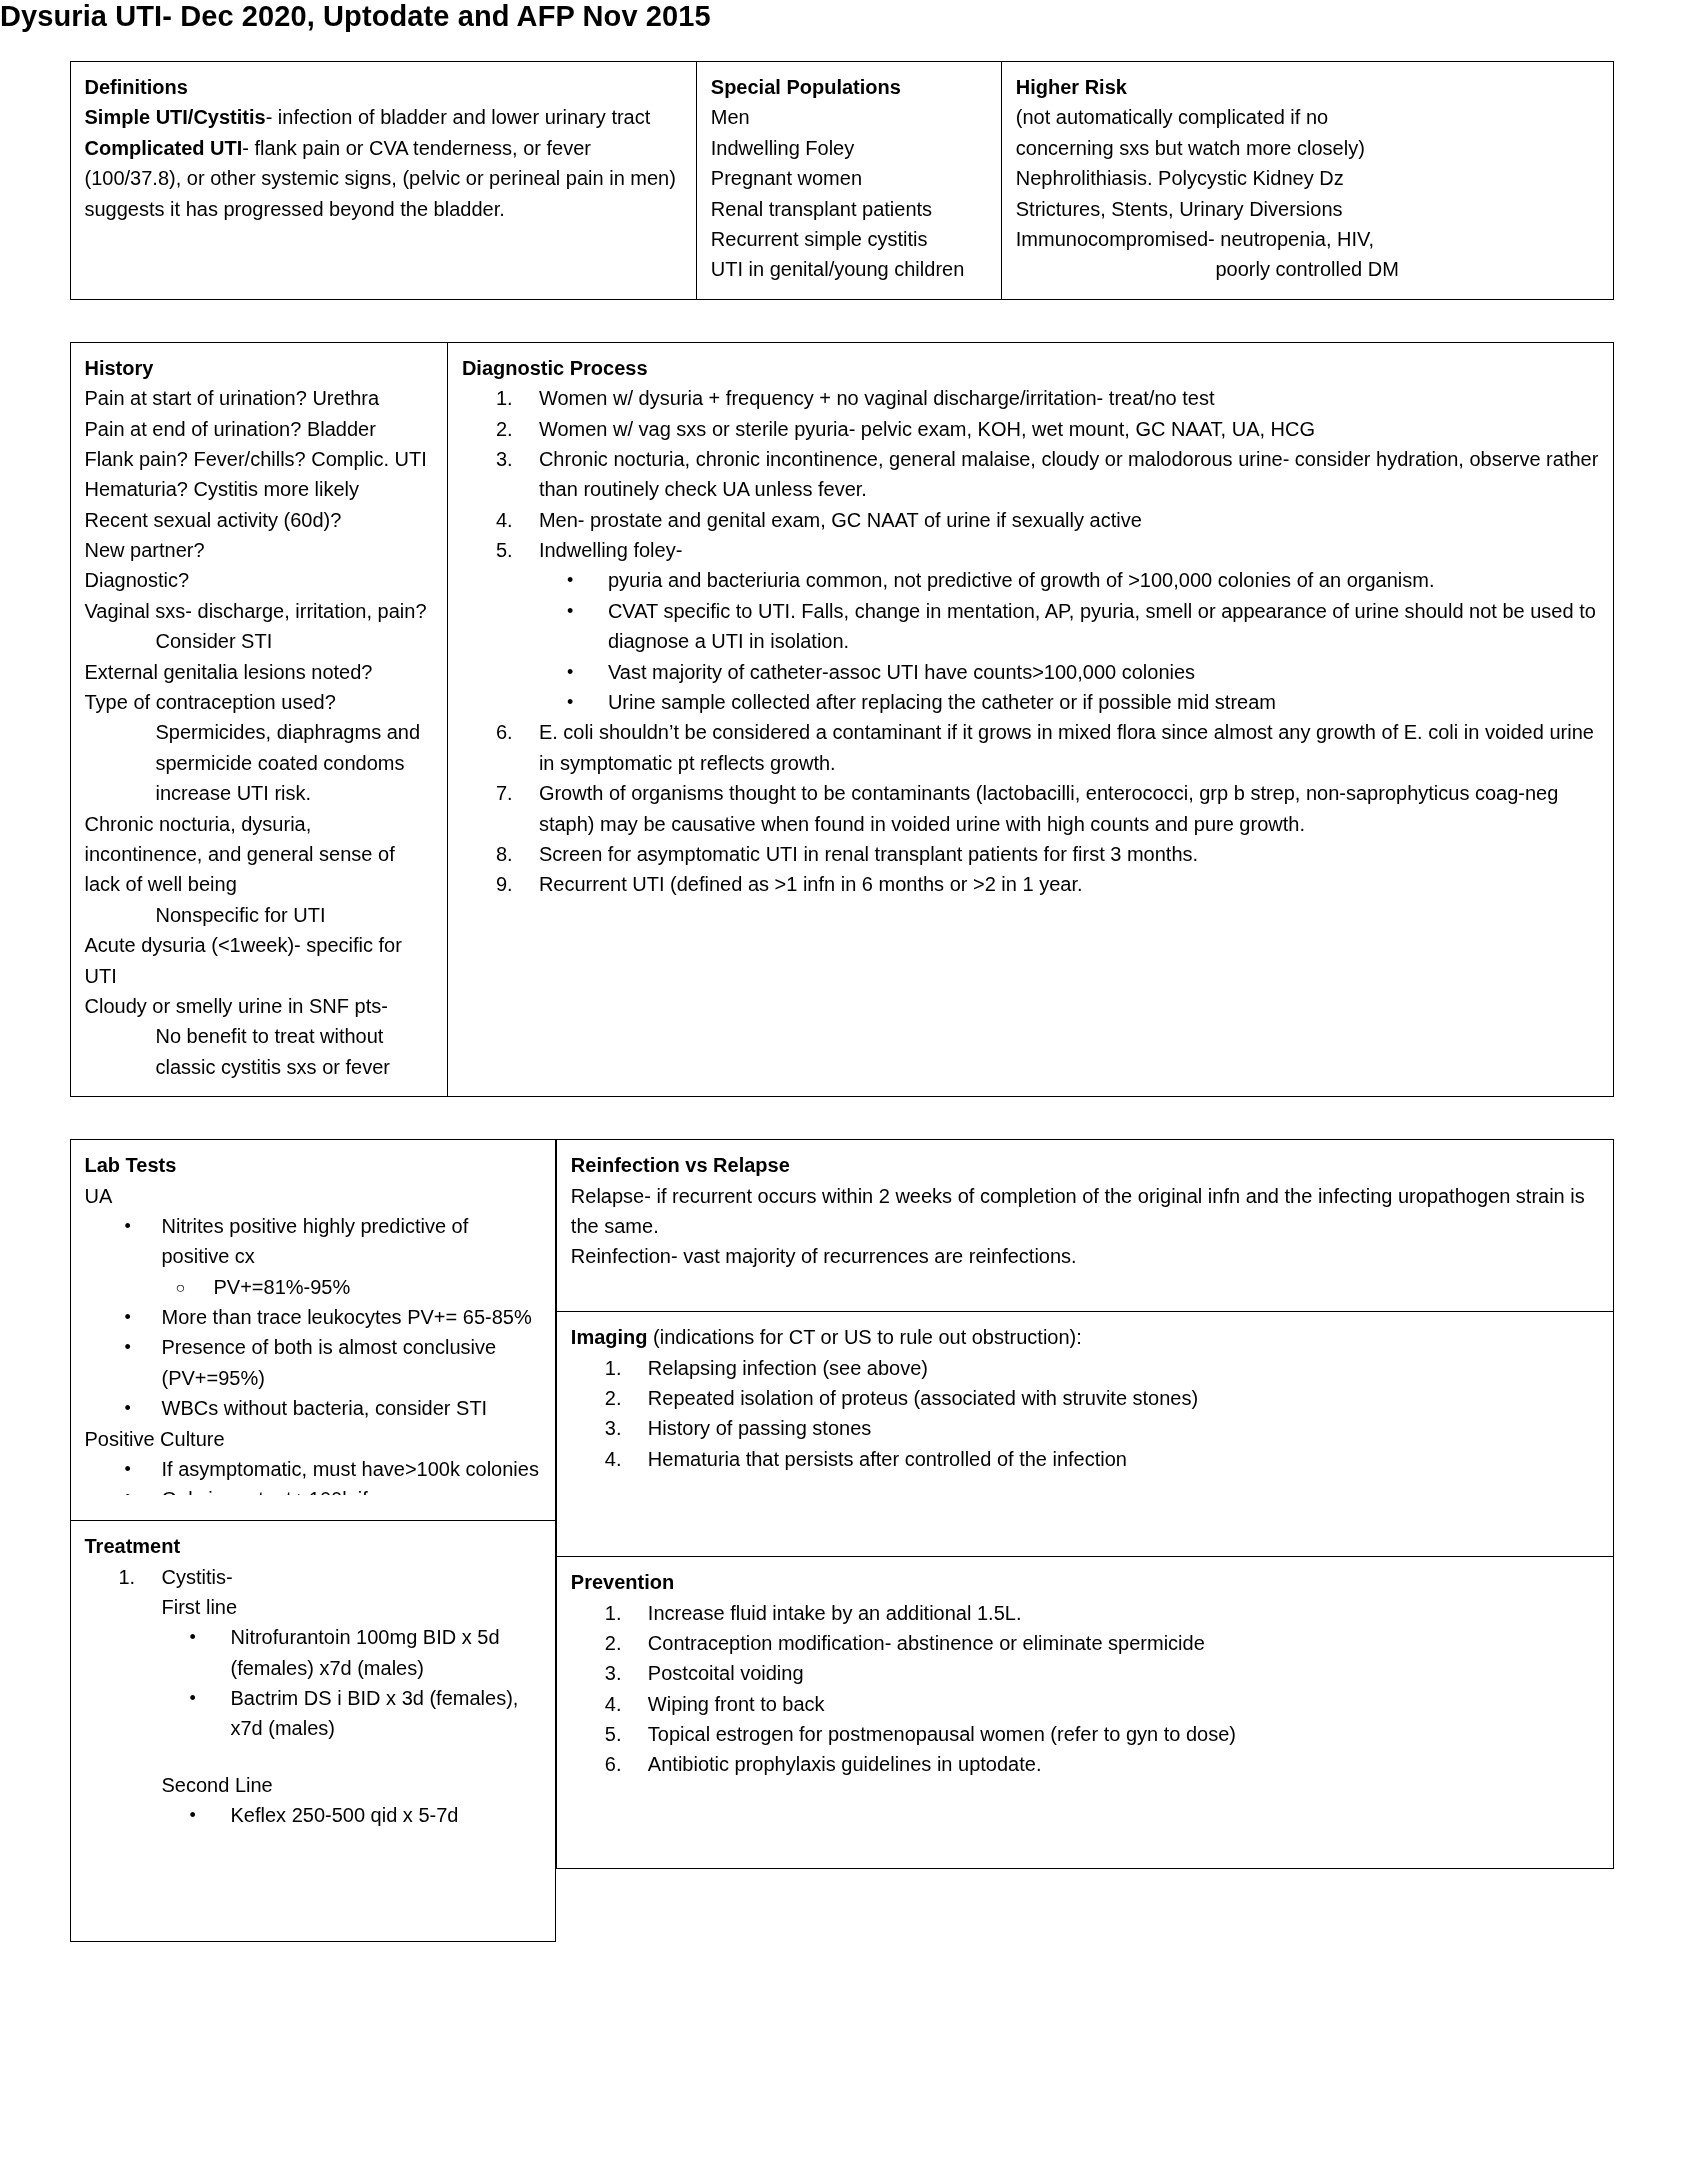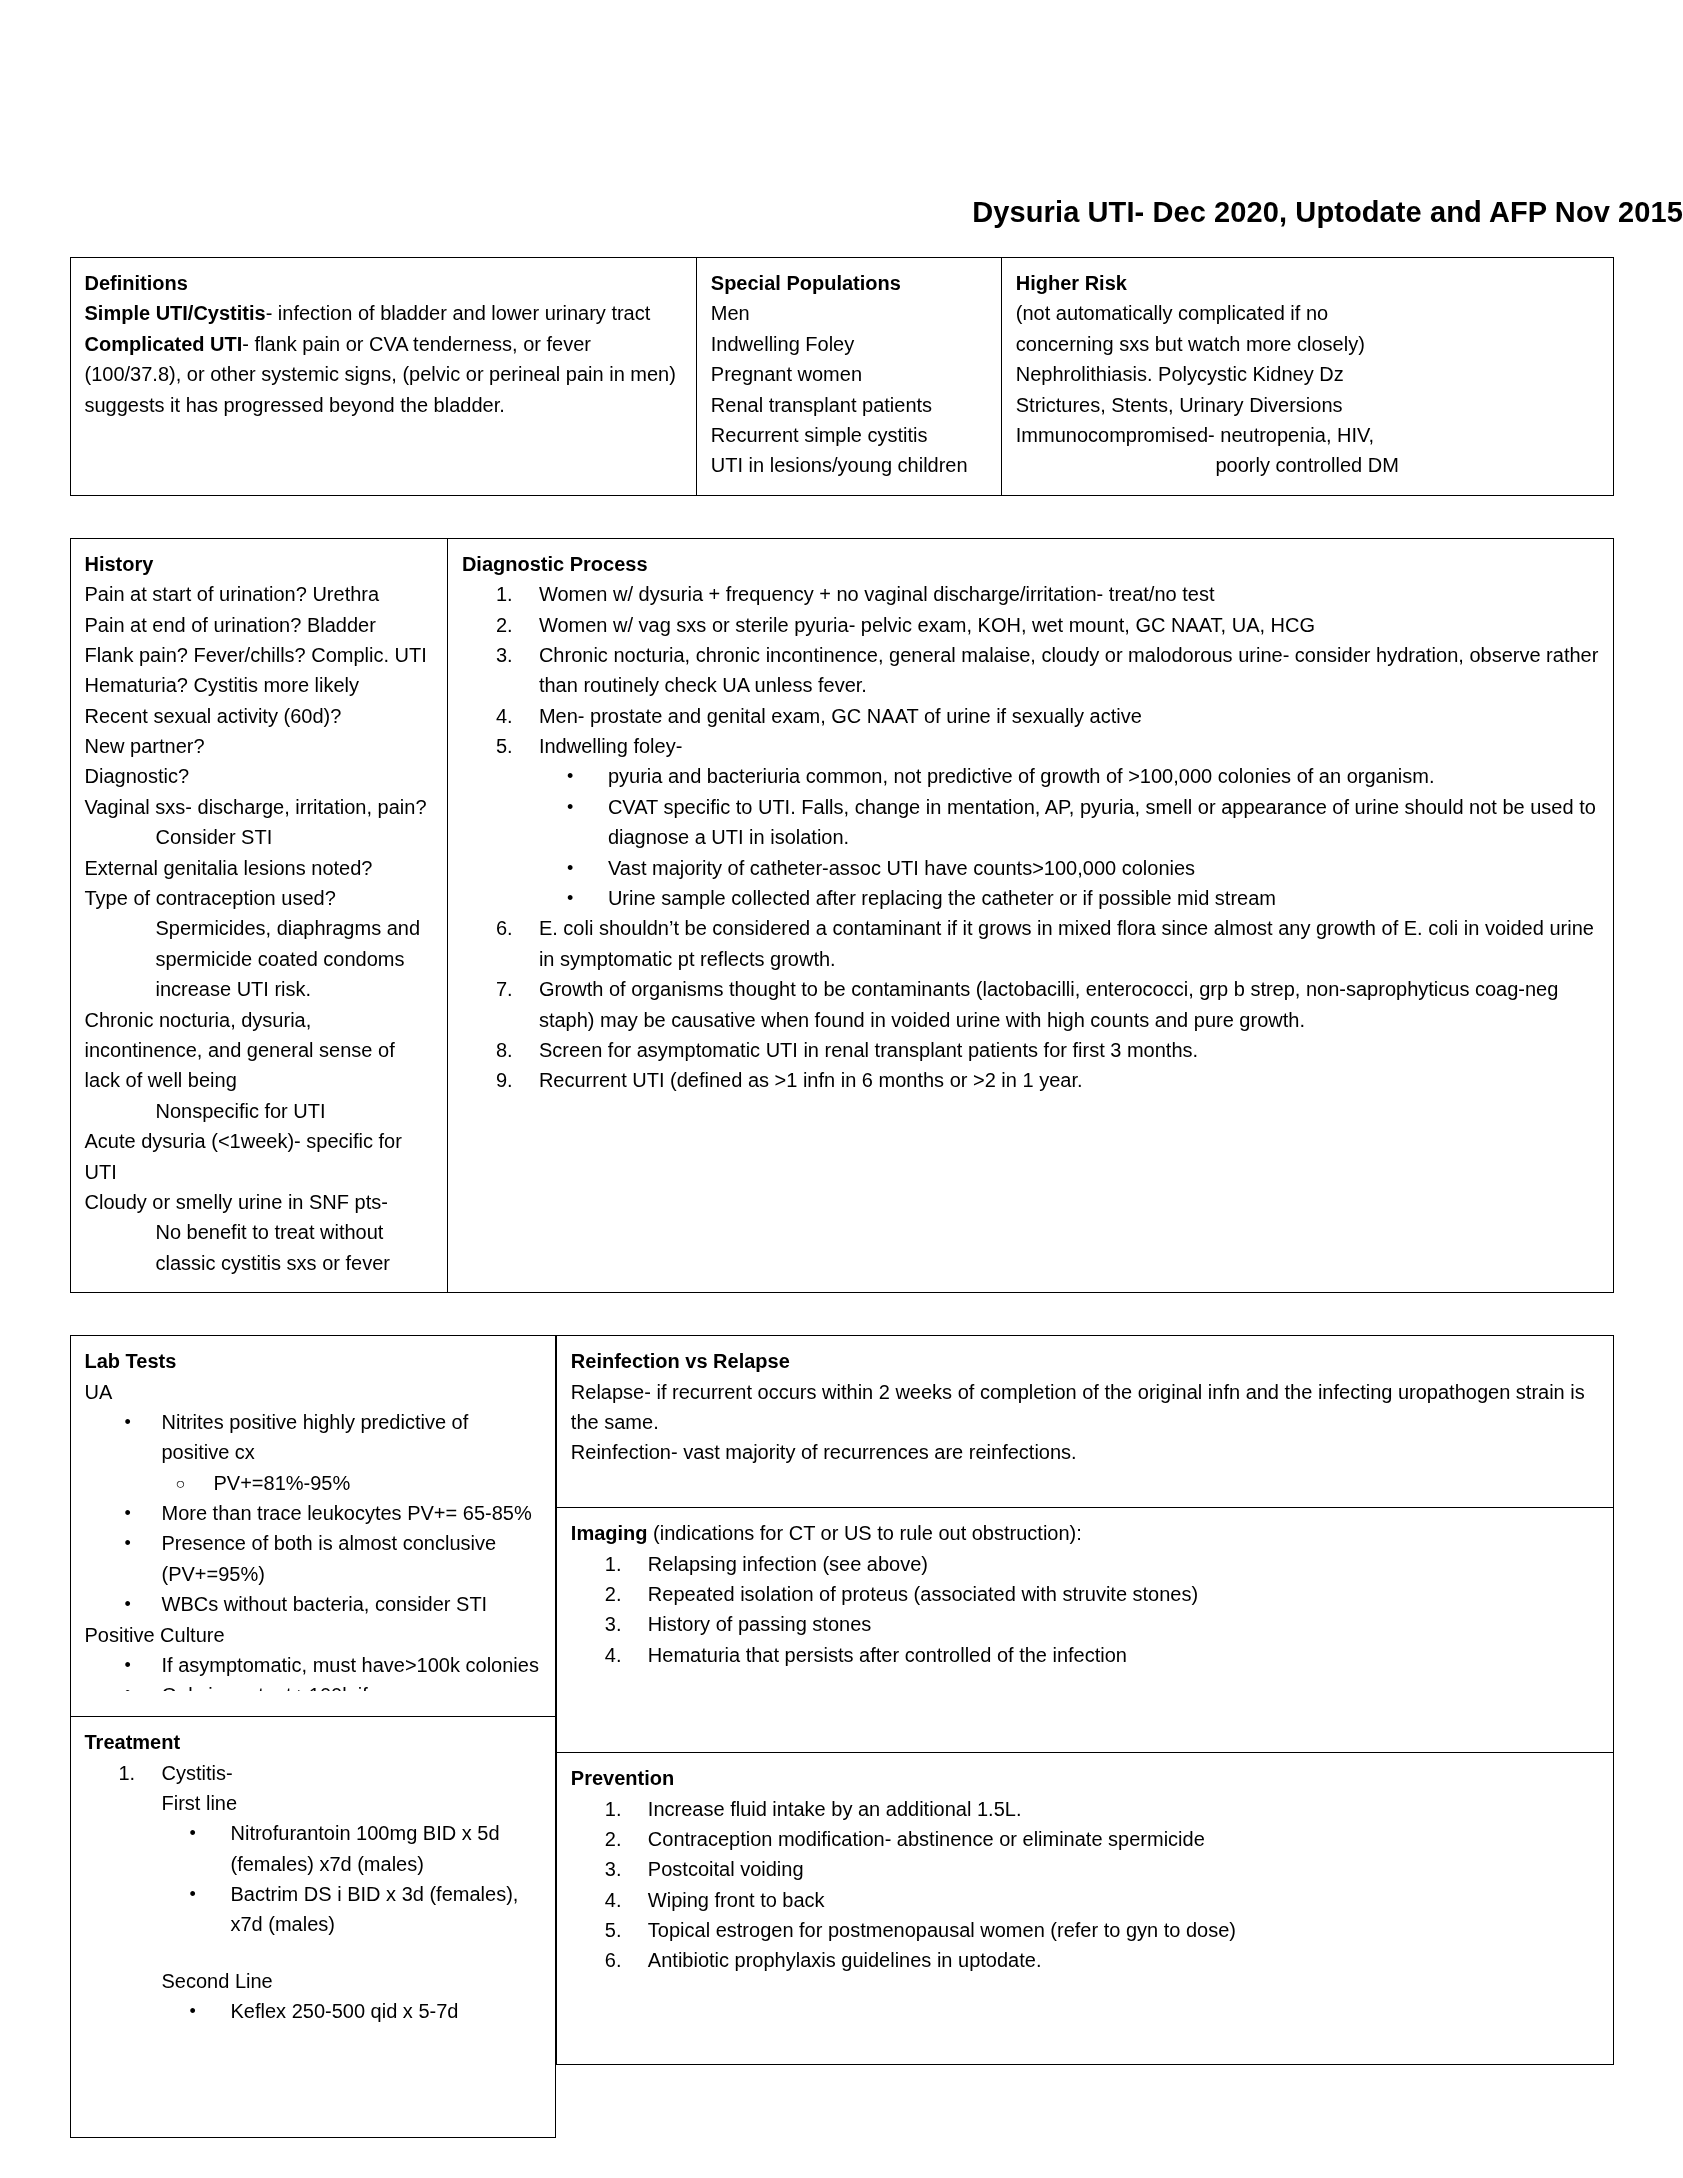--- a/index.html
+++ b/index.html
@@ -17,25 +17,24 @@
 
   .page {
     position: relative;
     width: 1683px;
     height: 2178px;
     box-sizing: border-box;
     padding: 0;
   }
 
   .doc-title {
-    text-align: right;
+    text-align: left;
     font-size: 29px;
     font-weight: bold;
     letter-spacing: 0.1px;
-    padding-top: 196px;
     padding-bottom: 16px;
   }
 
   
   .grid {
     margin: 12px auto;
     width: 1544px;
     border-collapse: collapse;
     table-layout: fixed;
   }
@@ -164,21 +163,21 @@
         <span class="line"><span class="b">Complicated UTI</span><span>- flank pain or CVA tenderness, or fever (100/37.8), or other systemic signs, (pelvic or perineal pain in men) suggests it has progressed beyond the bladder.</span></span>
       </td>
 
       <td class="c-spec">
         <span class="sec-head">Special Populations</span>
         <span class="line">Men</span>
         <span class="line">Indwelling Foley</span>
         <span class="line">Pregnant women</span>
         <span class="line">Renal transplant patients</span>
         <span class="line">Recurrent simple cystitis</span>
-        <span class="line">UTI in lesions/young children</span>
+        <span class="line">UTI in genital/young children</span>
       </td>
 
       <td class="c-high">
         <span class="sec-head">Higher Risk</span>
         <span class="line">(not automatically complicated if no</span>
         <span class="line">concerning sxs but watch more closely)</span>
         <span class="line">Nephrolithiasis. Polycystic Kidney Dz</span>
         <span class="line">Strictures, Stents, Urinary Diversions</span>
         <span class="line">Immunocompromised- neutropenia, HIV,</span>
         <span class="line center">poorly controlled DM</span>

